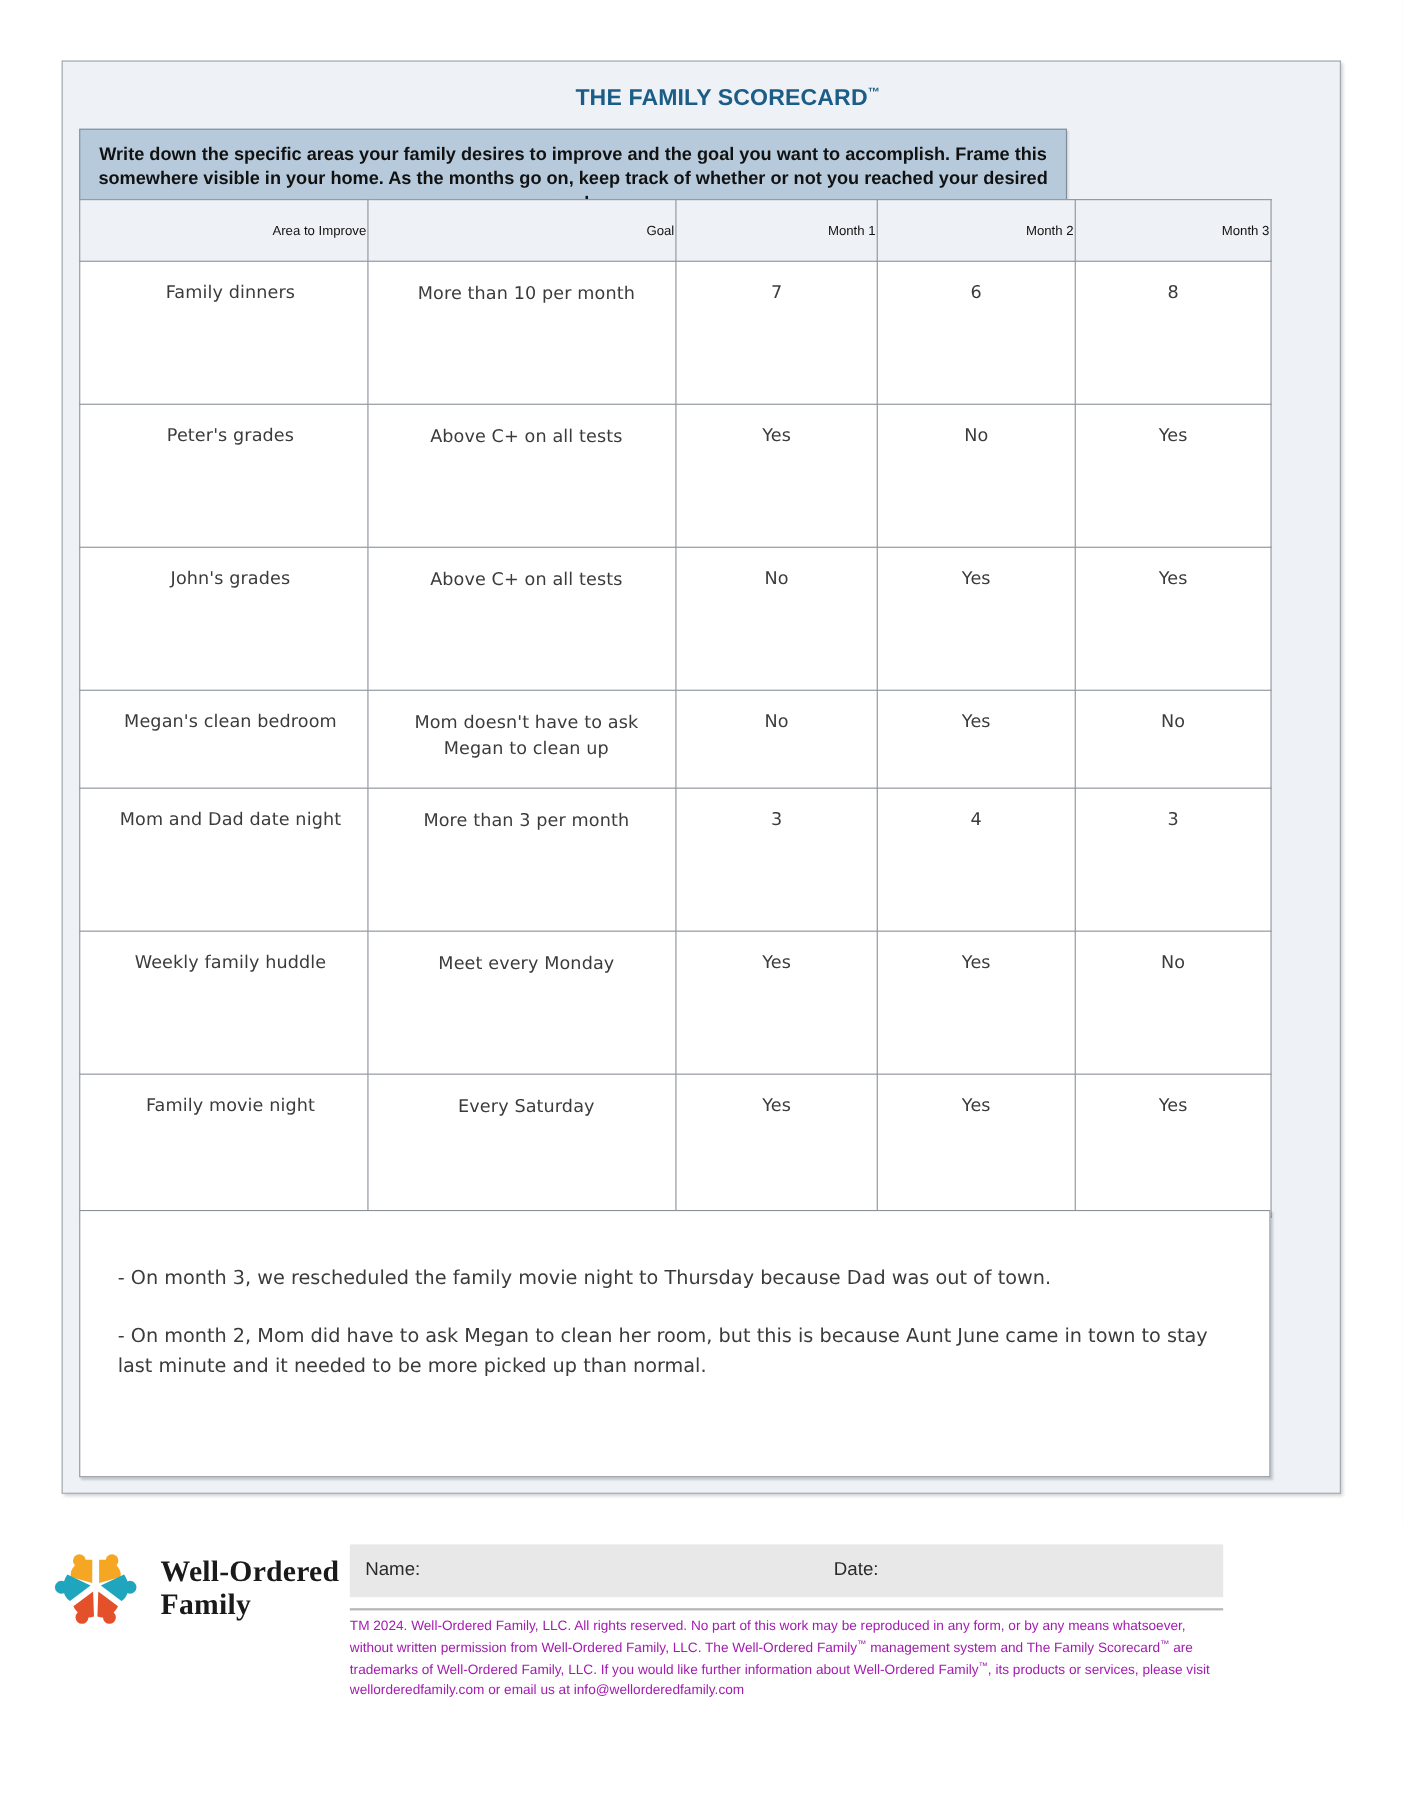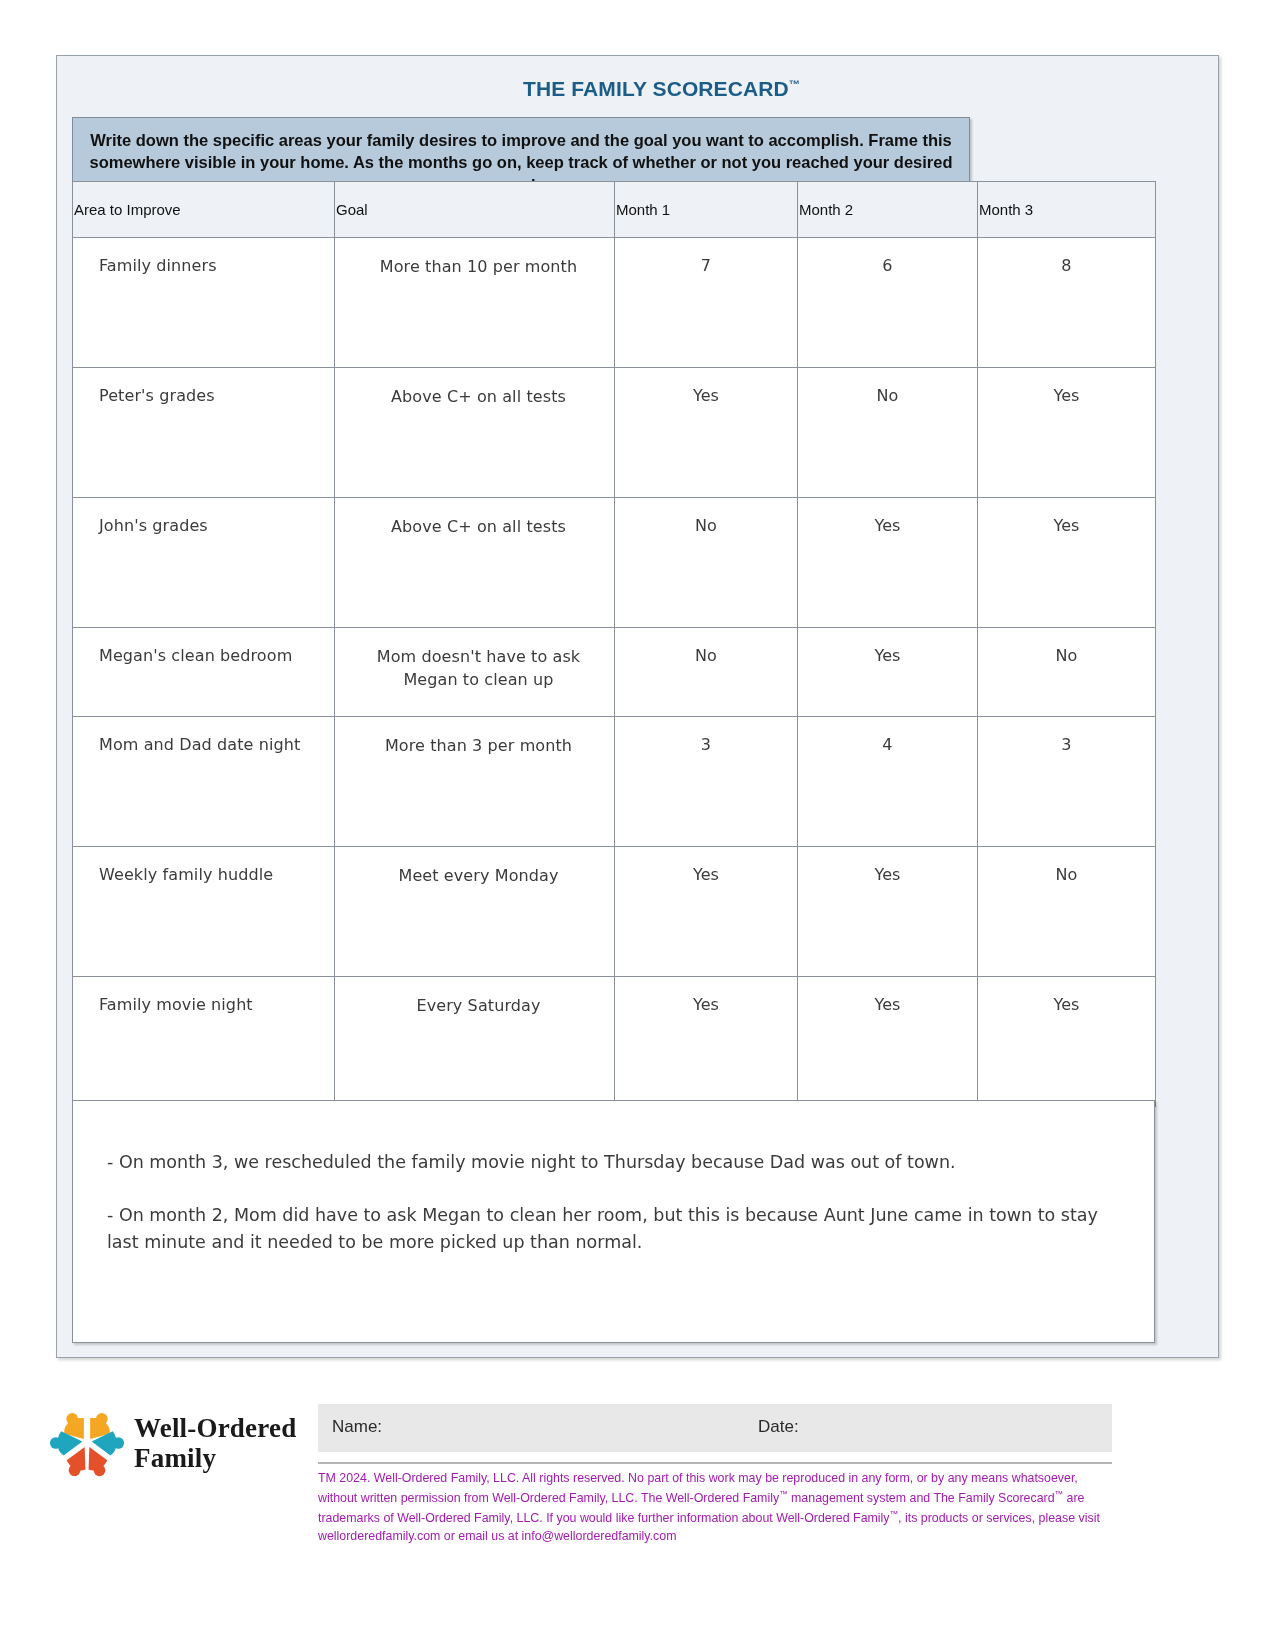--- a/index.html
+++ b/index.html
@@ -66,37 +66,37 @@
     background: #ffffff;
     table-layout: fixed;
   }
   .scorecard th, .scorecard td {
     border: 1px solid #8a9199;
     vertical-align: top;
   }
   .scorecard thead th {
     background: #eef2f6;
     font-weight: normal;
-    font-size: 15px;
+    font-size: 12px;
     height: 56px;
-    text-align: left;
+    text-align: right;
     vertical-align: middle;
     color: #111;
   }
   .scorecard tbody td {
     background: #ffffff;
     height: 130px;
     padding: 18px 14px 0 14px;
     font-family: "DejaVu Sans", sans-serif;
     font-size: 16px;
     color: #3b3b3b;
     letter-spacing: .1px;
   }
   .scorecard tbody td.short-row { height: 89px; }
-  .scorecard tbody td.area { text-align: left; padding-left: 26px; }
+  .scorecard tbody td.area { text-align: center; padding-left: 26px; }
   .scorecard tbody td.goal { text-align: center; padding-left: 22px; line-height: 1.42; }
   .scorecard tbody td.month { text-align: center; padding-left: 0; padding-right: 0; }
 
   .col-area  { width: 262px; }
   .col-goal  { width: 280px; }
   .col-m1    { width: 183px; }
   .col-m2    { width: 180px; }
   .col-m3    { width: 178px; }
 
   
@@ -135,21 +135,21 @@
   .footer {
     position: absolute;
     left: 0; top: 1380px;
     width: 1275px; height: 200px;
   }
   .logo-wrap {
     position: absolute;
     left: 48px; top: 24px;
     display: flex;
     align-items: center;
-    gap: 8px;
+    gap: 20px;
   }
   .logo-mark { width: 78px; height: 78px; display: block; }
   .logo-text {
     font-family: "Liberation Serif", serif;
     font-size: 27px;
     font-weight: bold;
     line-height: 1.12;
     color: #1a1a1a;
     letter-spacing: .2px;
   }

